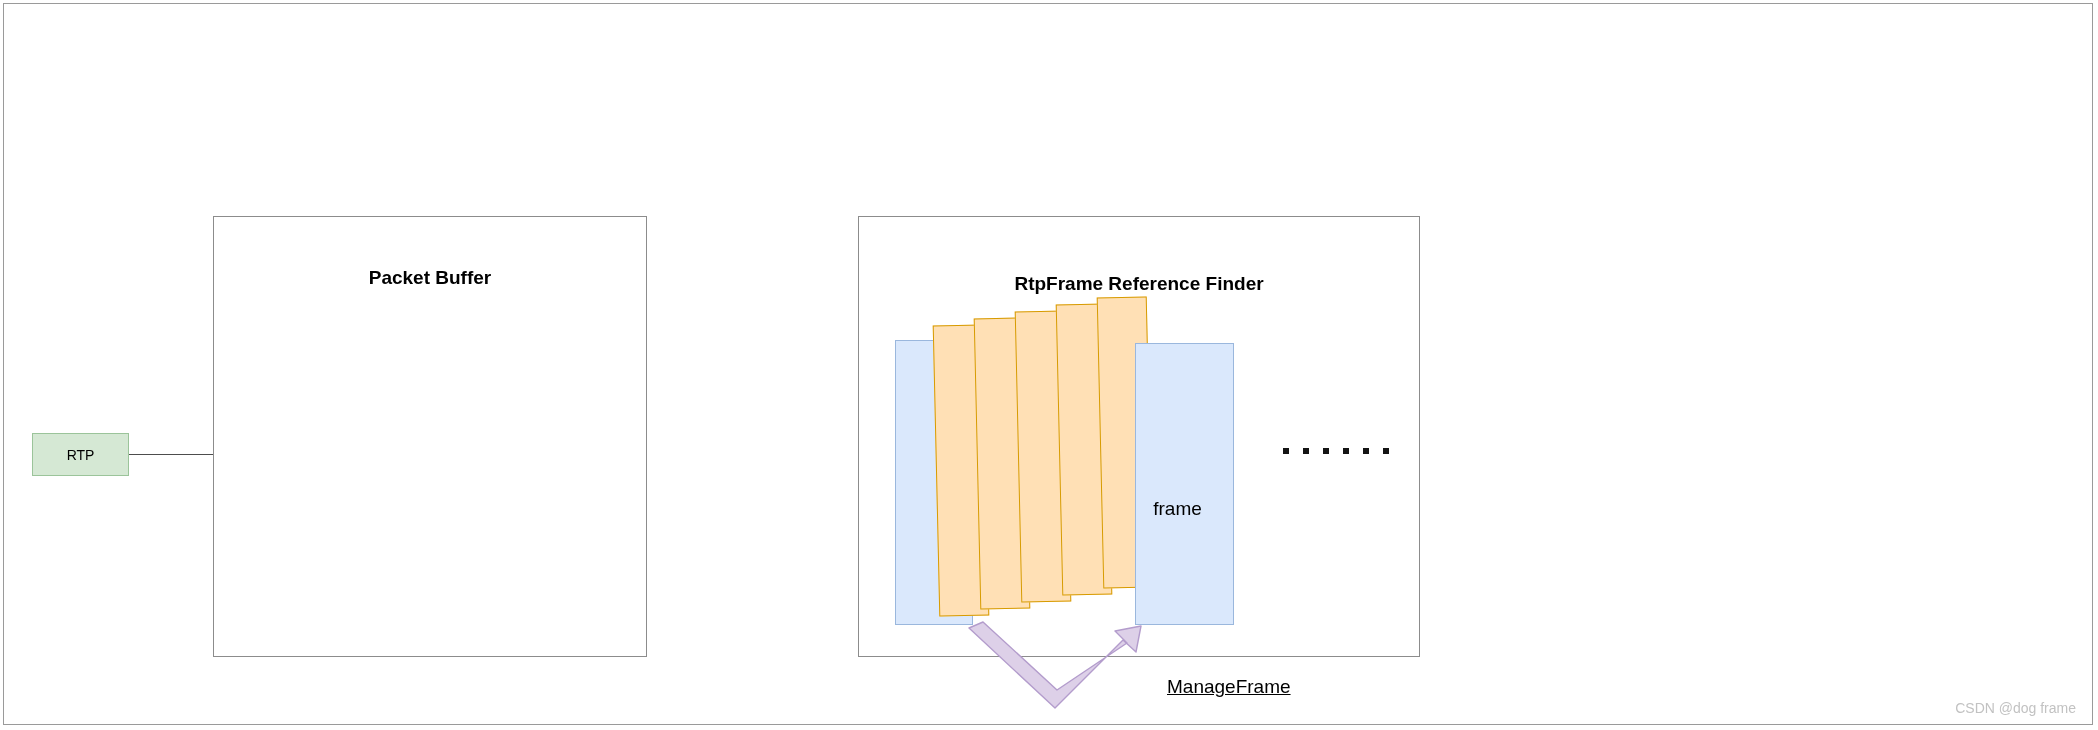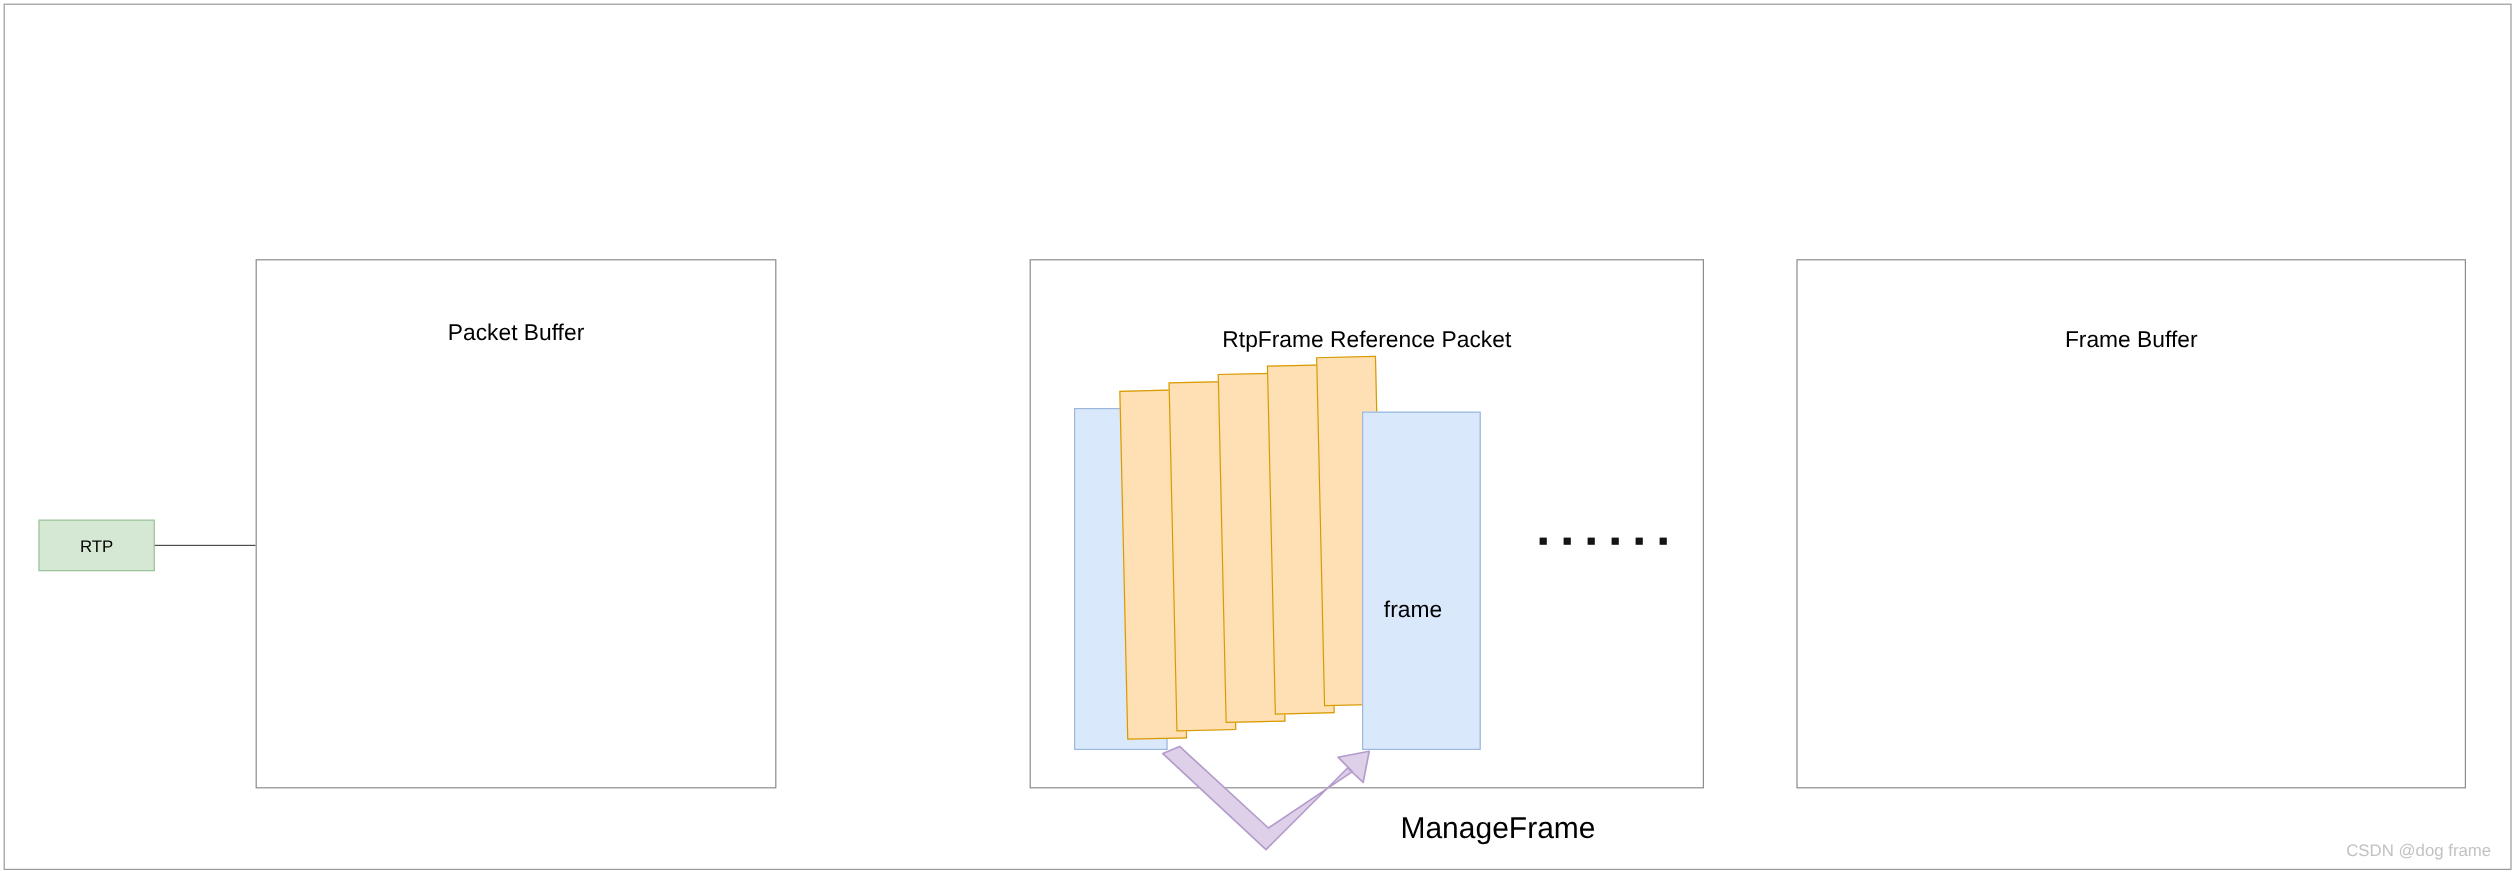--- a/index.html
+++ b/index.html
@@ -31,20 +31,21 @@
     box-sizing: border-box;
   }
   .container-title {
     position: absolute;
     left: 0;
     right: 0;
     text-align: center;
     font-size: 19px;
     color: #000000;
     line-height: 22px;
+    font-weight: bold;
   }
   .rtp-box {
     position: absolute;
     left: 32px;
     top: 433px;
     width: 97px;
     height: 43px;
     background: #d5e8d4;
     border: 1px solid #9bc49a;
     box-sizing: border-box;
@@ -109,22 +110,23 @@
     position: absolute;
     left: 955px;
     top: 620px;
     width: 195px;
     height: 95px;
   }
   .manage-label {
     position: absolute;
     left: 1167px;
     top: 676px;
-    font-size: 25px;
+    font-size: 19px;
     color: #000000;
+    text-decoration: underline;
   }
   .watermark {
     position: absolute;
     right: 22px;
     bottom: 14px;
     font-size: 14px;
     color: #c2c2c2;
   }
 </style>
 </head>
@@ -139,26 +141,23 @@
   </div>
 
   <div class="arrow-line"></div>
   <div class="arrow-head"></div>
 
   <div class="container-box" style="left:213px; top:216px; width:434px; height:441px;">
     <div class="container-title" style="top:50px;">Packet Buffer</div>
   </div>
 
   <div class="container-box" style="left:858px; top:216px; width:562px; height:441px;">
-    <div class="container-title" style="top:56px;">RtpFrame Reference Packet</div>
+    <div class="container-title" style="top:56px;">RtpFrame Reference Finder</div>
   </div>
 
-  <div class="container-box" style="left:1497px; top:216px; width:558px; height:441px;">
-    <div class="container-title" style="top:56px;">Frame Buffer</div>
-  </div>
 
   <div class="stack-layer blue-card" style="left:895px; top:340px; width:78px; height:285px; z-index:1;"></div>
 
   <div class="stack-layer orange-card" style="left:936px; top:325px; width:50px; height:291px; transform:rotate(-1.3deg); transform-origin:50% 50%; z-index:2;"></div>
 
   <div class="stack-layer orange-card" style="left:977px; top:318px; width:50px; height:291px; transform:rotate(-1.3deg); transform-origin:50% 50%; z-index:3;"></div>
 
   <div class="stack-layer orange-card" style="left:1018px; top:311px; width:50px; height:291px; transform:rotate(-1.3deg); transform-origin:50% 50%; z-index:4;"></div>
 
   <div class="stack-layer orange-card" style="left:1059px; top:304px; width:50px; height:291px; transform:rotate(-1.3deg); transform-origin:50% 50%; z-index:5;"></div>

